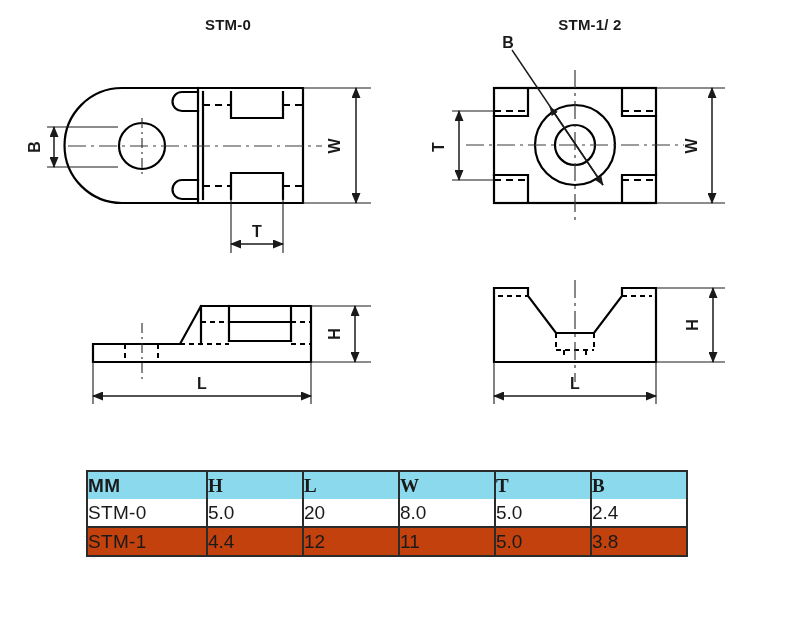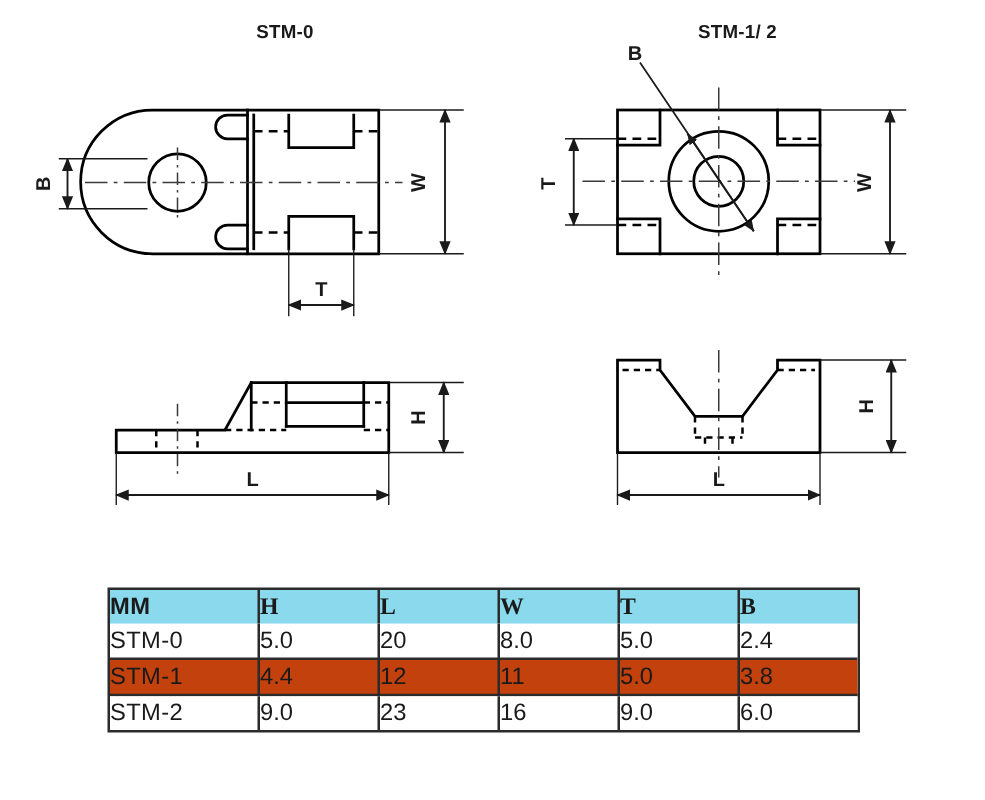--- a/index.html
+++ b/index.html
@@ -326,25 +326,17 @@
           <td>2.4</td>
         </tr>
         <tr class="alt">
           <td class="name-cell">STM-1</td>
           <td>4.4</td>
           <td>12</td>
           <td>11</td>
           <td>5.0</td>
           <td>3.8</td>
         </tr>
-        <tr class="plain">
-          <td class="name-cell">STM-2</td>
-          <td>9.0</td>
-          <td>23</td>
-          <td>16</td>
-          <td>9.0</td>
-          <td>6.0</td>
-        </tr>
       </tbody>
     </table>
   </div>
 
 </div>
 
 </body></html>

